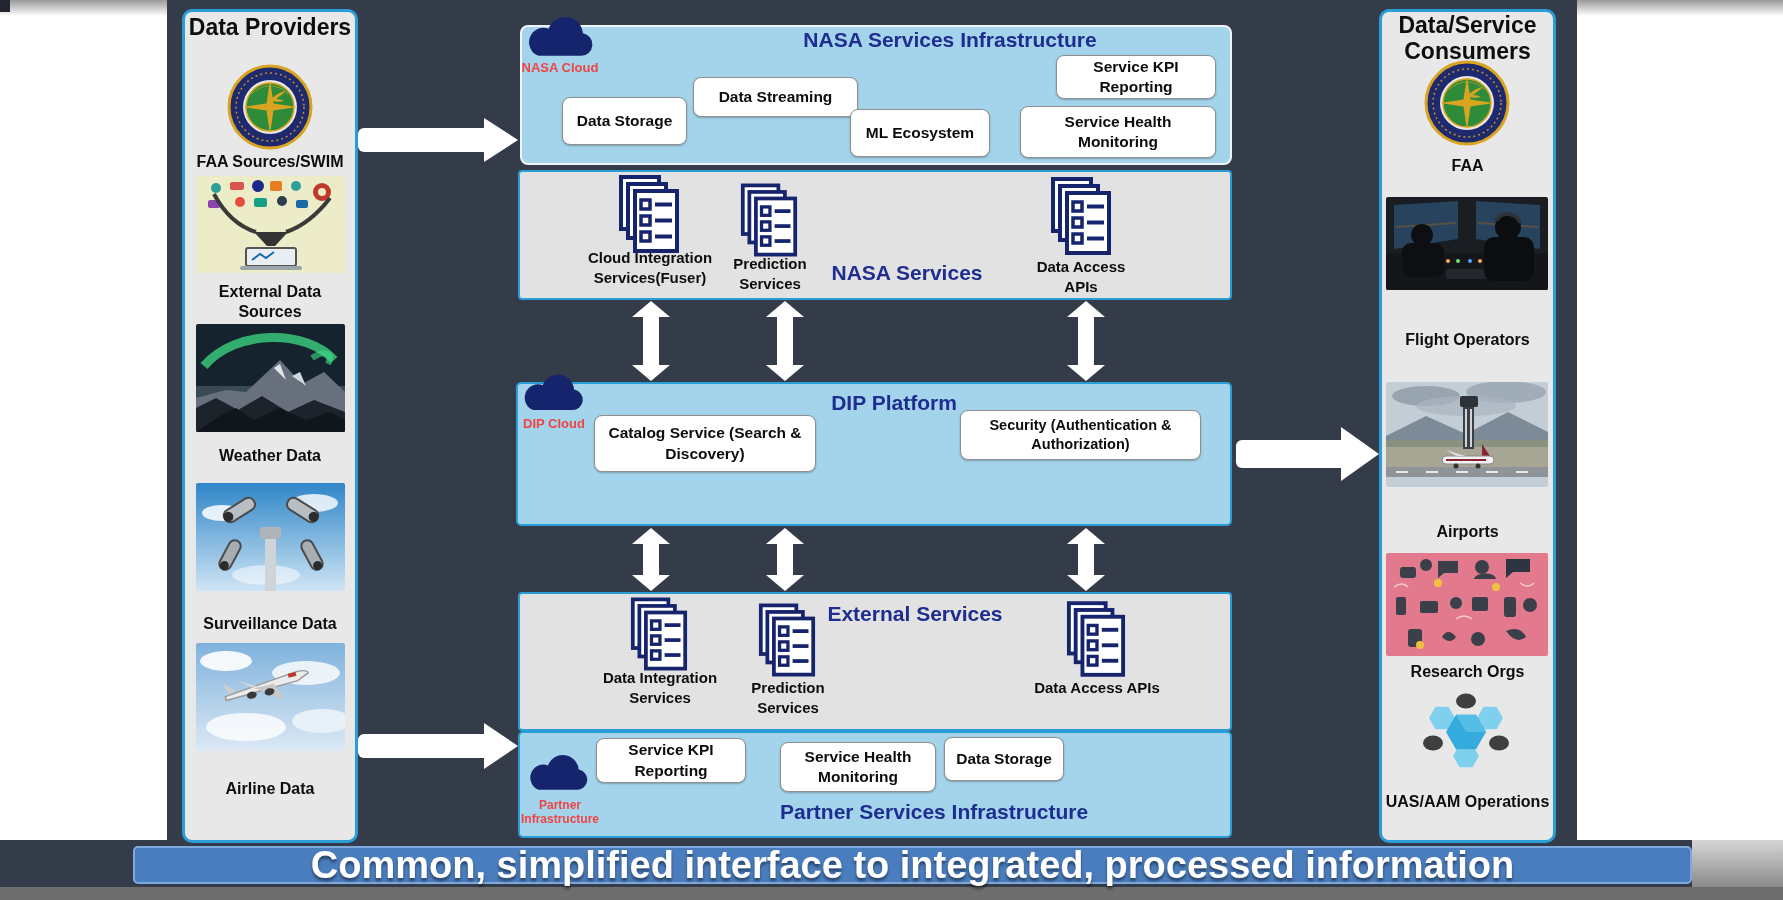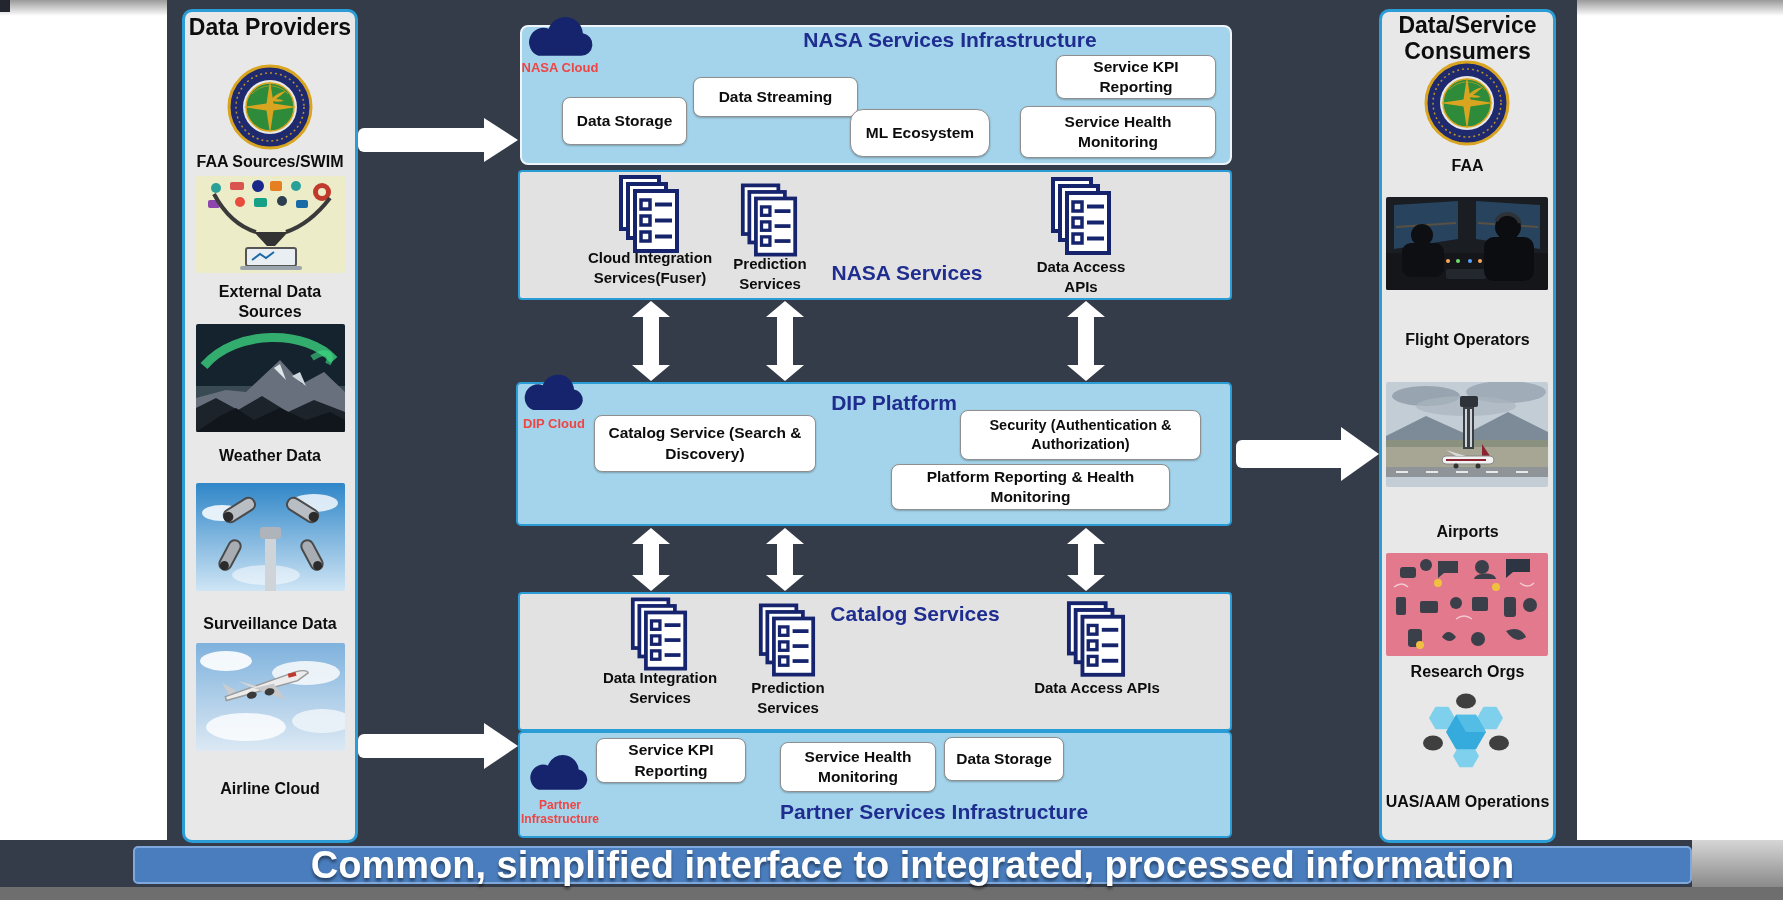--- a/index.html
+++ b/index.html
@@ -181,21 +181,21 @@
         <path d="M0 14 L74 7 Q86 7 86 11 L74 16 L0 18 Z" fill="#ececec" stroke="#9a9a9a" stroke-width="1.5"></path>
         <polygon points="30,13 58,32 50,13" fill="#c9c9c9"></polygon>
         <polygon points="34,12 16,2 28,12" fill="#d6d6d6"></polygon>
         <polygon points="4,13 0,0 12,11" fill="#cccccc"></polygon>
         <ellipse cx="44" cy="20" rx="5" ry="3.5" fill="#3a3a3a"></ellipse>
         <ellipse cx="26" cy="19" rx="5" ry="3.5" fill="#3a3a3a"></ellipse>
         <rect x="66" y="7" width="8" height="4" fill="#c0392b"></rect>
       </g>
     </svg>
   </div>
-  <div class="panel-label" style="left:182px;top:779px;width:176px;">Airline Cloud</div>
+  <div class="panel-label" style="left:182px;top:779px;width:176px;">Airline Data</div>
 
   <div class="panel" style="left:1379px;top:9px;width:177px;height:834px;"></div>
   <div class="panel-title" style="left:1379px;top:12px;width:177px;">Data/Service Consumers</div>
 
   <svg class="abs" style="left:1424px;top:60px;" width="86" height="86">
       <use href="#sym-seal"></use>
     </svg>
   <div class="panel-label" style="left:1379px;top:156px;width:177px;">FAA</div>
 
   <div class="photo" style="left:1386px;top:197px;width:162px;height:93px;">
@@ -296,21 +296,21 @@
   <div class="panel-label" style="left:1379px;top:792px;width:177px;">UAS/AAM Operations</div>
 
   <div class="section-blue" style="left:520px;top:25px;width:712px;height:140px;"></div>
   <svg class="abs" style="left:524px;top:12px;" width="74" height="48">
       <use href="#sym-cloud"></use>
     </svg>
   <div class="cloud-label" style="left:514px;top:60px;width:92px;">NASA Cloud</div>
   <div class="section-title" style="left:760px;top:28px;width:380px;">NASA Services Infrastructure</div>
   <div class="wbox" style="left:693px;top:61px;width:165px;height:40px;margin-top:16px;">Data Streaming</div>
   <div class="wbox" style="left:562px;top:97px;width:125px;height:48px;">Data Storage</div>
-  <div class="wbox" style="left:850px;top:109px;width:140px;height:48px;border-radius:13px;">ML Ecosystem</div>
+  <div class="wbox" style="left:850px;top:109px;width:140px;height:48px;">ML Ecosystem</div>
   <div class="wbox" style="left:1056px;top:55px;width:160px;height:44px;">Service KPI Reporting</div>
   <div class="wbox" style="left:1020px;top:106px;width:196px;height:52px;">Service Health Monitoring</div>
 
   <div class="section-gray" style="left:518px;top:170px;width:714px;height:130px;"></div>
   <svg class="doc" style="left:618px;top:174px;" width="62" height="80">
       <use href="#sym-doc"></use>
     </svg>
   <svg class="doc" style="left:740px;top:182px;" width="58" height="76">
       <use href="#sym-doc"></use>
     </svg>
@@ -339,21 +339,20 @@
     </div>
 
   <div class="section-blue2" style="left:516px;top:382px;width:716px;height:144px;"></div>
   <svg class="abs" style="left:520px;top:370px;" width="68" height="44">
       <use href="#sym-cloud"></use>
     </svg>
   <div class="cloud-label" style="left:512px;top:416px;width:84px;">DIP Cloud</div>
   <div class="section-title" style="left:794px;top:391px;width:200px;">DIP Platform</div>
   <div class="wbox" style="left:594px;top:415px;width:222px;height:57px;">Catalog Service (Search &amp; Discovery)</div>
   <div class="wbox" style="left:960px;top:410px;width:241px;height:50px;font-size:14.5px;">Security (Authentication &amp; Authorization)</div>
-  <div class="wbox" style="left:891px;top:464px;width:279px;height:46px;">Platform Reporting &amp; Health Monitoring</div>
 
   <div class="varrow" style="left:632px;top:528px;">
       <div class="up"></div>
       <div class="shaft" style="height:31px;"></div>
       <div class="down"></div>
     </div>
   <div class="varrow" style="left:766px;top:528px;">
       <div class="up"></div>
       <div class="shaft" style="height:31px;"></div>
       <div class="down"></div>
@@ -367,21 +366,21 @@
   <div class="section-gray" style="left:518px;top:592px;width:714px;height:139px;"></div>
   <svg class="doc" style="left:630px;top:596px;" width="58" height="76">
       <use href="#sym-doc"></use>
     </svg>
   <svg class="doc" style="left:758px;top:602px;" width="58" height="76">
       <use href="#sym-doc"></use>
     </svg>
   <svg class="doc" style="left:1066px;top:600px;" width="60" height="78">
       <use href="#sym-doc"></use>
     </svg>
-  <div class="section-title" style="left:815px;top:602px;width:200px;">Catalog Services</div>
+  <div class="section-title" style="left:815px;top:602px;width:200px;">External Services</div>
   <div class="icon-label" style="left:595px;top:668px;width:130px;">Data Integration Services</div>
   <div class="icon-label" style="left:728px;top:678px;width:120px;">Prediction Services</div>
   <div class="icon-label" style="left:1032px;top:678px;width:130px;">Data Access APIs</div>
 
   <div class="section-blue2" style="left:518px;top:731px;width:714px;height:107px;"></div>
   <svg class="abs" style="left:526px;top:750px;" width="66" height="44">
       <use href="#sym-cloud"></use>
     </svg>
   <div class="cloud-label" style="left:510px;top:798px;width:100px;font-size:12px;">Partner Infrastructure</div>
   <div class="wbox" style="left:596px;top:738px;width:150px;height:45px;">Service KPI Reporting</div>

